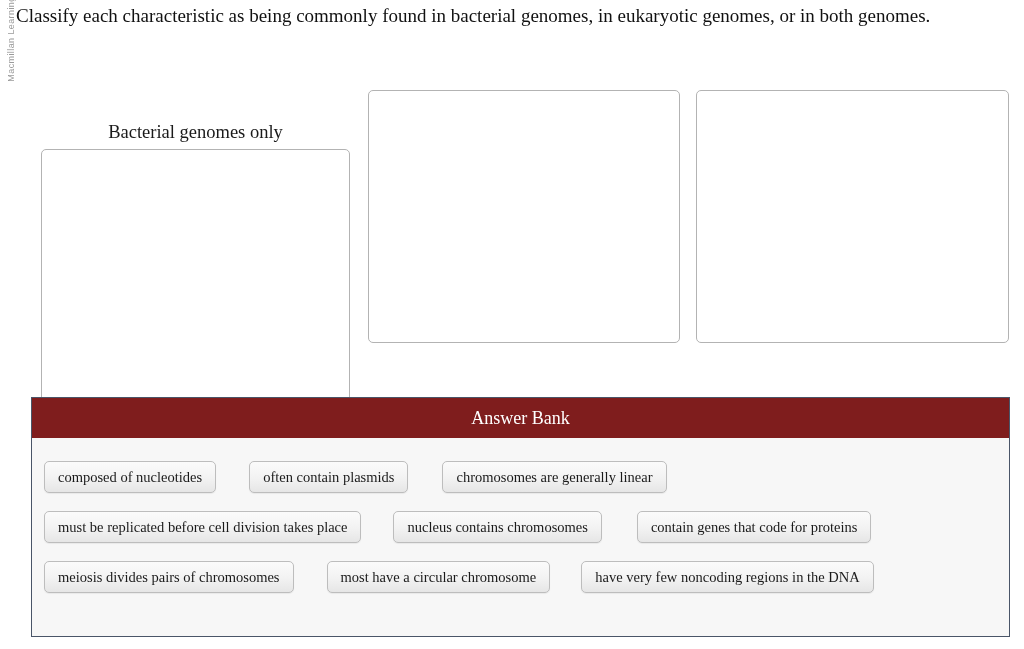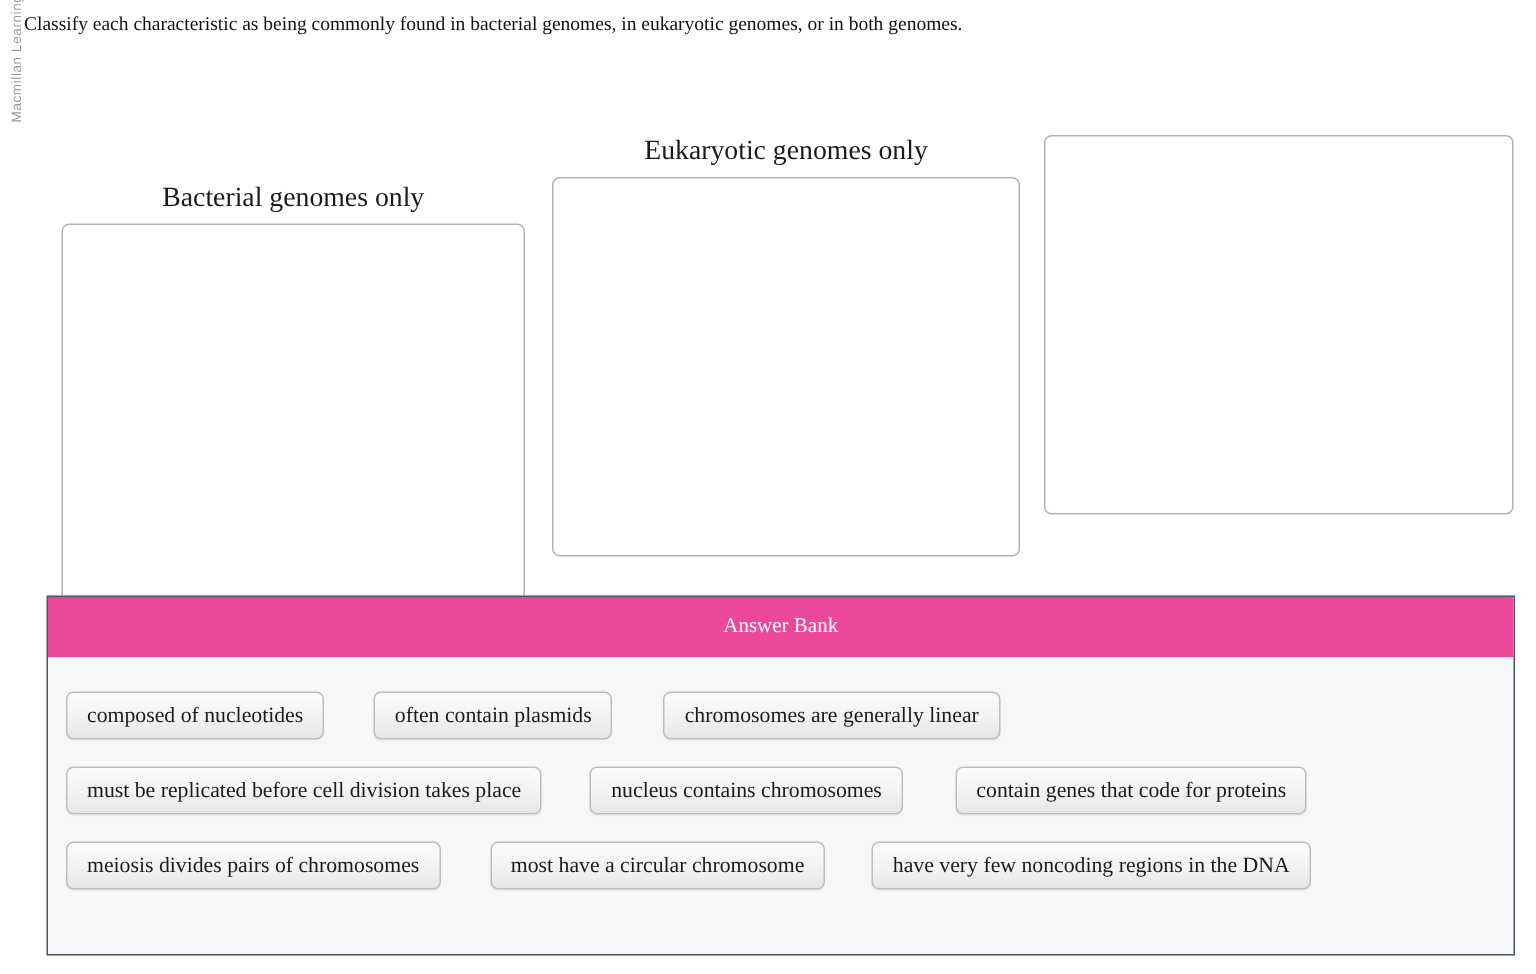--- a/index.html
+++ b/index.html
@@ -32,21 +32,21 @@
     text-align: center;
     pointer-events: none;
     user-select: none;
   }
 
   
   .prompt {
     position: absolute;
     left: 16px;
     top: 3px;
-    font-size: 13px;
+    font-size: 19px;
     line-height: 26px;
     color: #111111;
     white-space: nowrap;
   }
 
   
   .zones {
     position: absolute;
     left: 41px;
     top: 90px;
@@ -85,23 +85,23 @@
     top: 397px;
     width: 979px;
     height: 240px;
     box-sizing: border-box;
     border: 1px solid #4a5568;
     background: #f7f7f7;
     overflow: hidden;
   }
   .bank-header {
     height: 40px;
-    background: #ec4899;
+    background: #7f1d1d;
     color: #ffffff;
-    font-size: 14px;
+    font-size: 18px;
     display: flex;
     align-items: center;
     justify-content: center;
     font-family: "Liberation Serif", "DejaVu Serif", serif;
   }
   .bank-body {
     padding: 14px 10px 10px 10px;
   }
   .bank-row {
     display: flex;
@@ -142,21 +142,20 @@
 <div class="prompt">Classify each characteristic as being commonly found in bacterial genomes, in eukaryotic genomes, or in both genomes.</div>
 
 <div class="zones">
 
   <div class="zone-col c0">
     <div class="zone-title">Bacterial genomes only</div>
     <div class="zone-box"></div>
   </div>
 
   <div class="zone-col c1">
-    <div class="zone-title">Eukaryotic genomes only</div>
     <div class="zone-box"></div>
   </div>
 
   <div class="zone-col c2">
     <div class="zone-box"></div>
   </div>
 
 </div>
 
 <div class="answer-bank">

